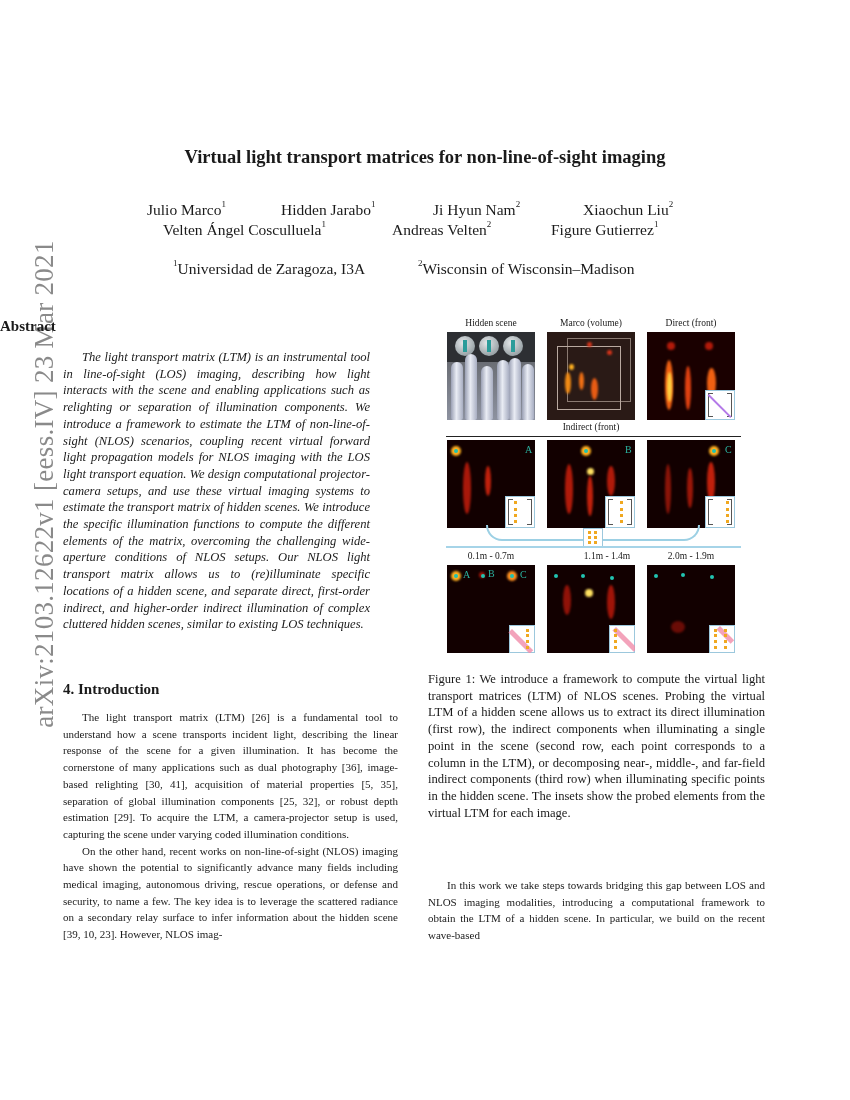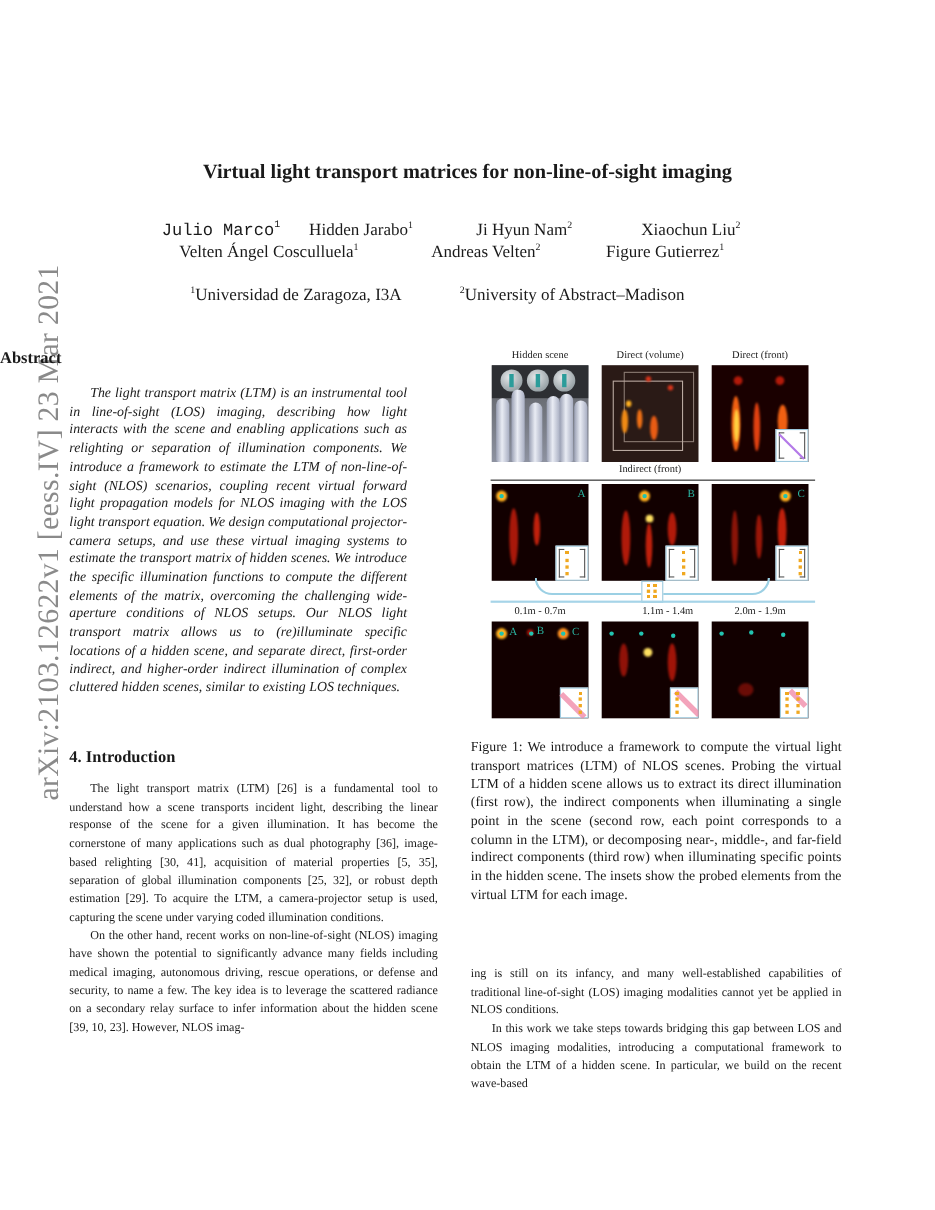--- a/index.html
+++ b/index.html
@@ -51,52 +51,51 @@
 </head>
 <body>
 
 <div class="arxiv-stamp">
   <span>arXiv:2103.12622v1  [eess.IV]  23 Mar 2021</span>
 </div>
 
 <div class="title">Virtual light transport matrices for non-line-of-sight imaging</div>
 
 <div class="authors" style="top:201px;">
-  <span class="a" style="left:147px;font-family:Liberation Mono, monospace;"><span>Julio Marco</span><sup>1</sup></span>
+  <span class="a" style="left:147px;"><span>Julio Marco</span><sup>1</sup></span>
   <span class="a" style="left:281px;"><span>Hidden Jarabo</span><sup>1</sup></span>
   <span class="a" style="left:433px;"><span>Ji Hyun Nam</span><sup>2</sup></span>
   <span class="a" style="left:583px;"><span>Xiaochun Liu</span><sup>2</sup></span>
 </div>
 <div class="authors" style="top:221px;">
   <span class="a" style="left:163px;"><span>Velten Ángel Cosculluela</span><sup>1</sup></span>
   <span class="a" style="left:392px;"><span>Andreas Velten</span><sup>2</sup></span>
   <span class="a" style="left:551px;"><span>Figure Gutierrez</span><sup>1</sup></span>
 </div>
 <div class="authors" style="top:260px;">
   <span class="a" style="left:173px;"><sup>1</sup><span>Universidad de Zaragoza, I3A</span></span>
-  <span class="a" style="left:418px;"><sup>2</sup><span>University of Abstract–Madison</span></span>
+  <span class="a" style="left:418px;"><sup>2</sup><span>Wisconsin of Wisconsin–Madison</span></span>
 </div>
 
 <div class="abstract-head">Abstract</div>
 <div class="abstract-body">The light transport matrix (LTM) is an instrumental tool in line-of-sight (LOS) imaging, describing how light interacts with the scene and enabling applications such as relighting or separation of illumination components. We introduce a framework to estimate the LTM of non-line-of-sight (NLOS) scenarios, coupling recent virtual forward light propagation models for NLOS imaging with the LOS light transport equation.  We design computational projector-camera setups, and use these virtual imaging systems to estimate the transport matrix of hidden scenes. We introduce the specific illumination functions to compute the different elements of the matrix, overcoming the challenging wide-aperture conditions of NLOS setups.  Our NLOS light transport matrix allows us to (re)illuminate specific locations of a hidden scene, and separate direct, first-order indirect, and higher-order indirect illumination of complex cluttered hidden scenes, similar to existing LOS techniques.</div>
 
 <div class="section-head">4. Introduction</div>
 <div class="col-text left-col">
   <p>The light transport matrix (LTM) [26] is a fundamental tool to understand how a scene transports incident light, describing the linear response of the scene for a given illumination. It has become the cornerstone of many applications such as dual photography [36], image-based relighting [30, 41], acquisition of material properties [5, 35], separation of global illumination components [25, 32], or robust depth estimation [29]. To acquire the LTM, a camera-projector setup is used, capturing the scene under varying coded illumination conditions.</p>
   <p>On the other hand, recent works on non-line-of-sight (NLOS) imaging have shown the potential to significantly advance many fields including medical imaging, autonomous driving, rescue operations, or defense and security, to name a few. The key idea is to leverage the scattered radiance on a secondary relay surface to infer information about the hidden scene [39, 10, 23]. However, NLOS imag-</p>
 </div>
 <div class="col-text right-col">
-  <p class="cont">ing is still on its infancy, and many well-established capabilities of traditional line-of-sight (LOS) imaging modalities cannot yet be applied in NLOS conditions.</p>
   <p>In this work we take steps towards bridging this gap between LOS and NLOS imaging modalities, introducing a computational framework to obtain the LTM of a hidden scene.  In particular, we build on the recent wave-based</p>
 </div>
 
 <div class="figure">
 
   <div class="panel-label" style="left:0; top:3px;">Hidden scene</div>
-  <div class="panel-label" style="left:100px; top:3px;">Direct (volume)</div>
+  <div class="panel-label" style="left:100px; top:3px;">Marco (volume)</div>
   <div class="panel-label" style="left:200px; top:3px;">Direct (front)</div>
 
   <div class="panel hidden-scene" style="left:1px; top:17px;">
     <div class="wall"></div>
     <div class="sphere" style="left:8px;"></div>
     <div class="sphere" style="left:32px;"></div>
     <div class="sphere" style="left:56px;"></div>
     <div class="figurine" style="left:4px; height:58px;"></div>
     <div class="figurine" style="left:18px; height:66px;"></div>
     <div class="figurine" style="left:34px; height:54px;"></div>

